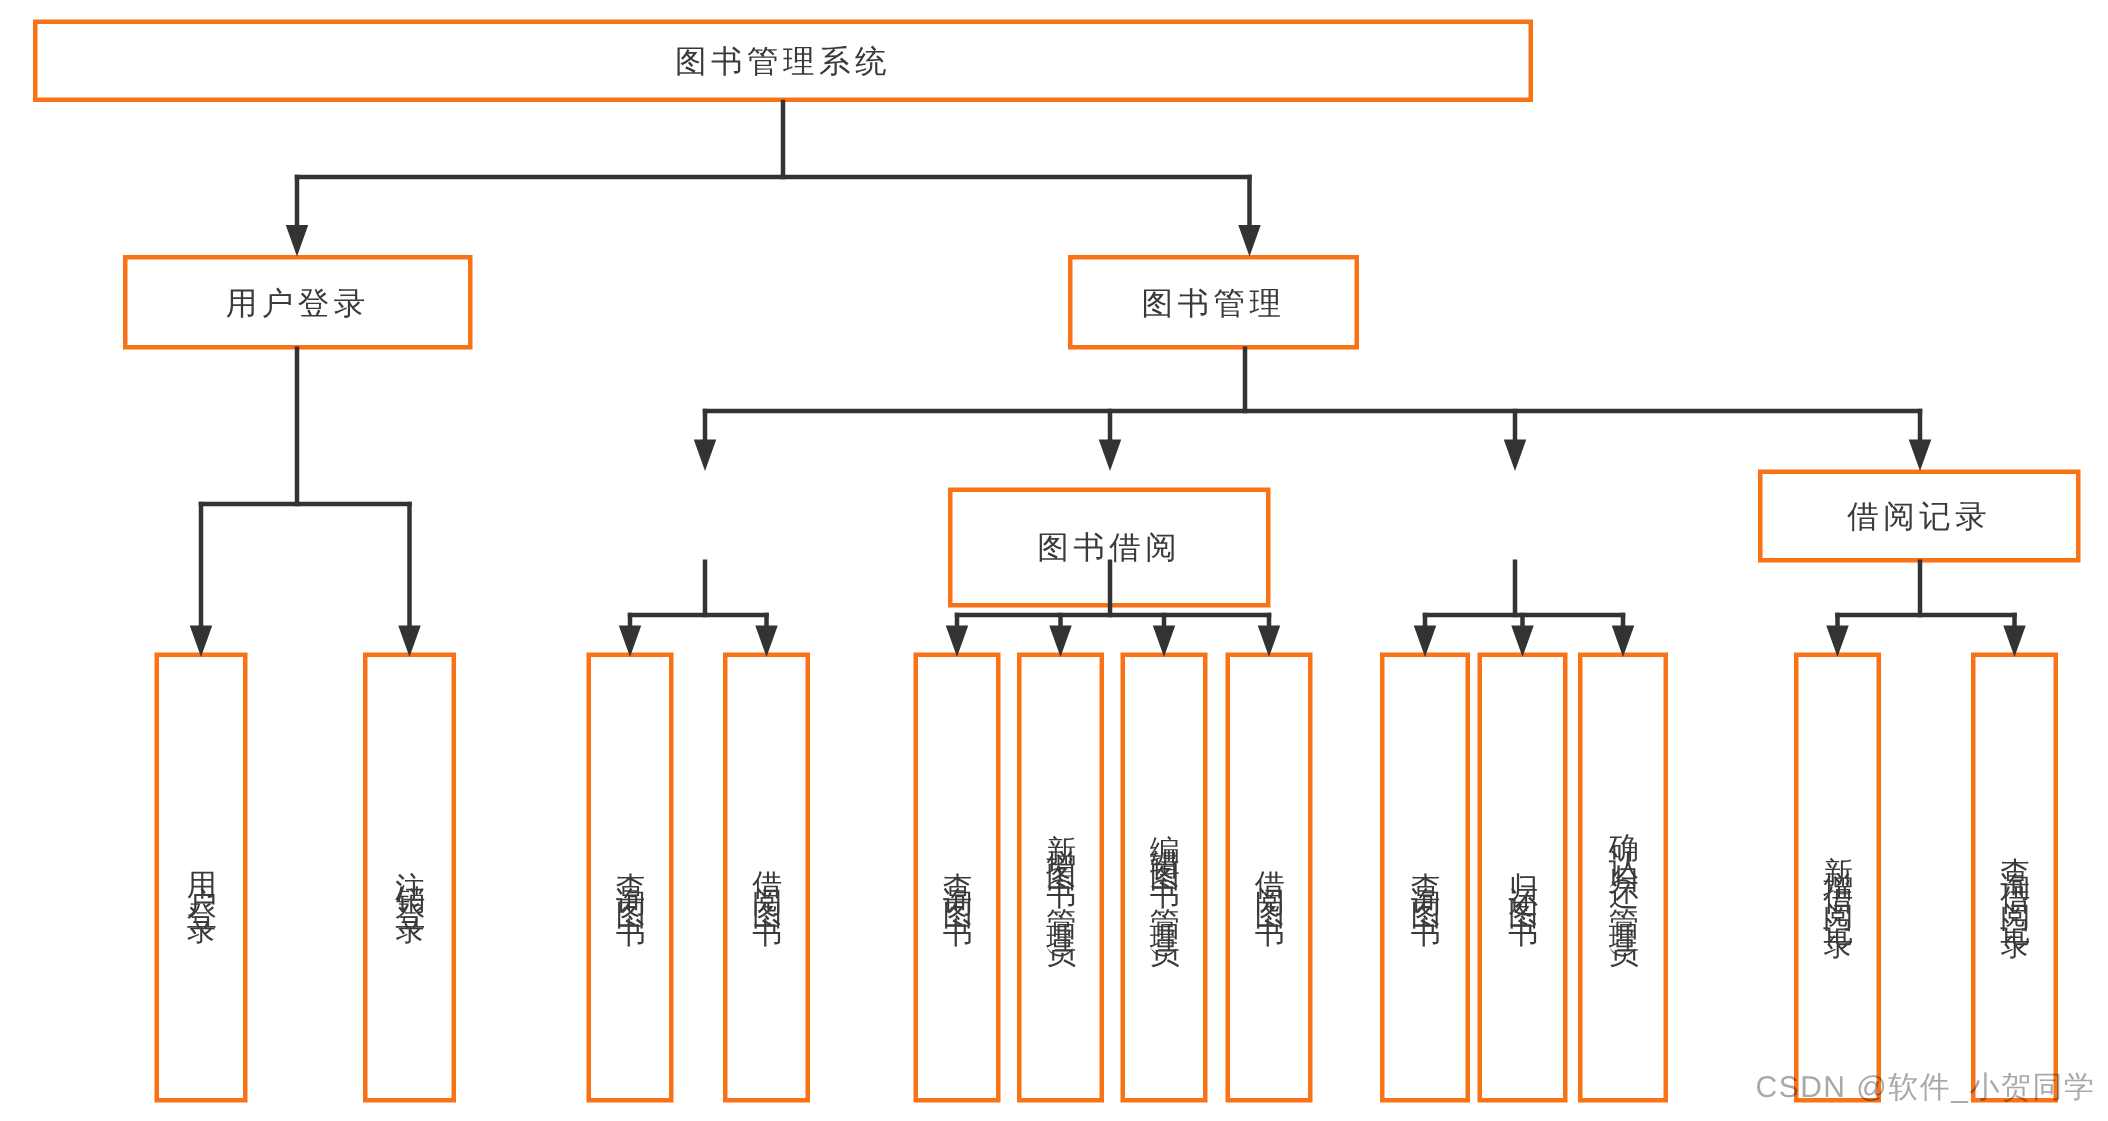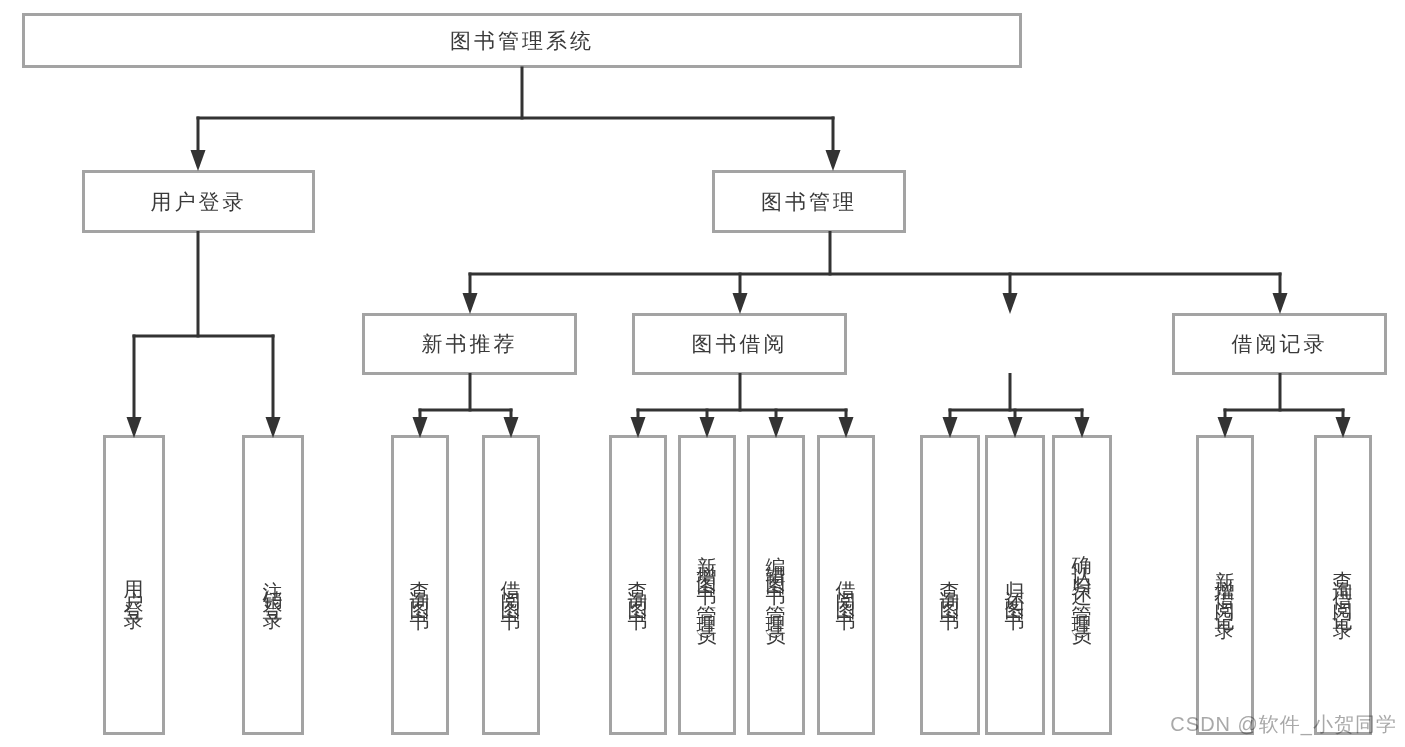--- a/index.html
+++ b/index.html
@@ -18,21 +18,21 @@
   svg.connectors {
     position: absolute;
     left: 0; top: 0;
     width: 1405px;
     height: 747px;
     z-index: 3;
   }
   .node {
     position: absolute;
     box-sizing: border-box;
-    border: 3px solid #a3a3a3;
+    border: 3px solid #f97316;
     background: #ffffff;
     display: flex;
     align-items: center;
     justify-content: center;
     color: #3a3a3a;
     z-index: 2;
   }
   .node-h .label {
     font-size: 21px;
     letter-spacing: 3px;
@@ -136,24 +136,21 @@
     <span class="label">图书管理系统</span>
   </div>
 
   <div class="node node-h" style="left:82px; top:170px; width:233px; height:63px;">
     <span class="label">用户登录</span>
   </div>
   <div class="node node-h" style="left:712px; top:170px; width:194px; height:63px;">
     <span class="label">图书管理</span>
   </div>
 
-  <div class="node node-h" style="left:362px; top:313px; width:215px; height:62px;">
-    <span class="label">新书推荐</span>
-  </div>
-  <div class="node node-h" style="left:632px; top:313px; width:215px; height:62px;">
+  <div class="node node-h" style="left:632px; top:325px; width:215px; height:80px;">
     <span class="label">图书借阅</span>
   </div>
   <div class="node node-h" style="left:1172px; top:313px; width:215px; height:62px;">
     <span class="label">借阅记录</span>
   </div>
 
   <div class="node node-v" style="left:103px; top:435px; width:62px; height:300px;">
     <span class="label">用户登录</span>
   </div>
   <div class="node node-v" style="left:242px; top:435px; width:62px; height:300px;">

